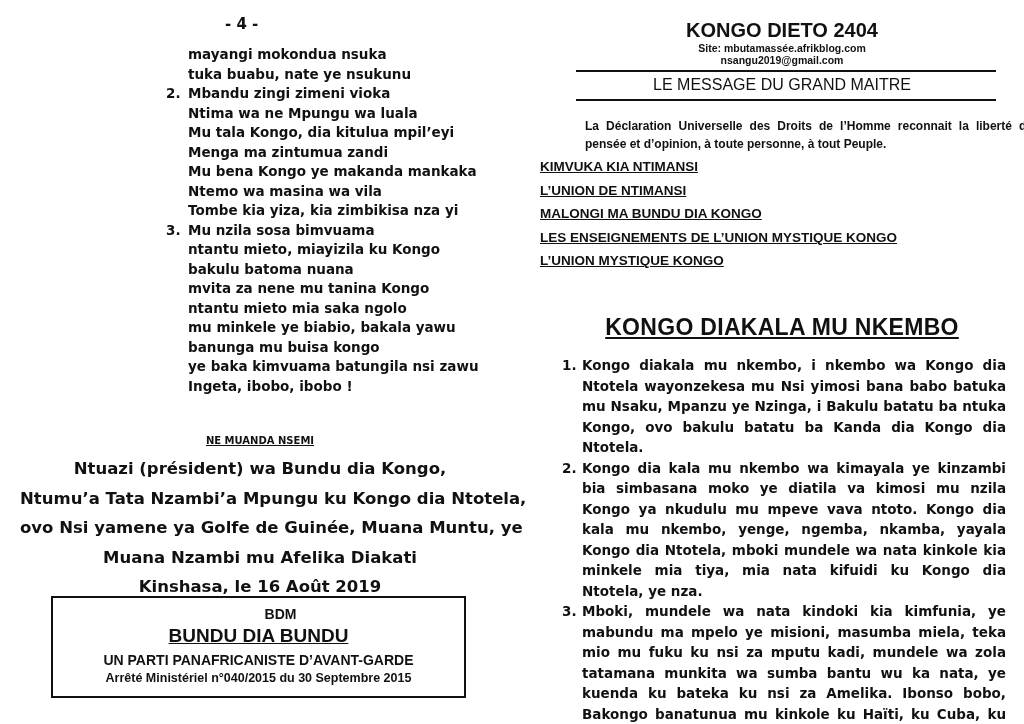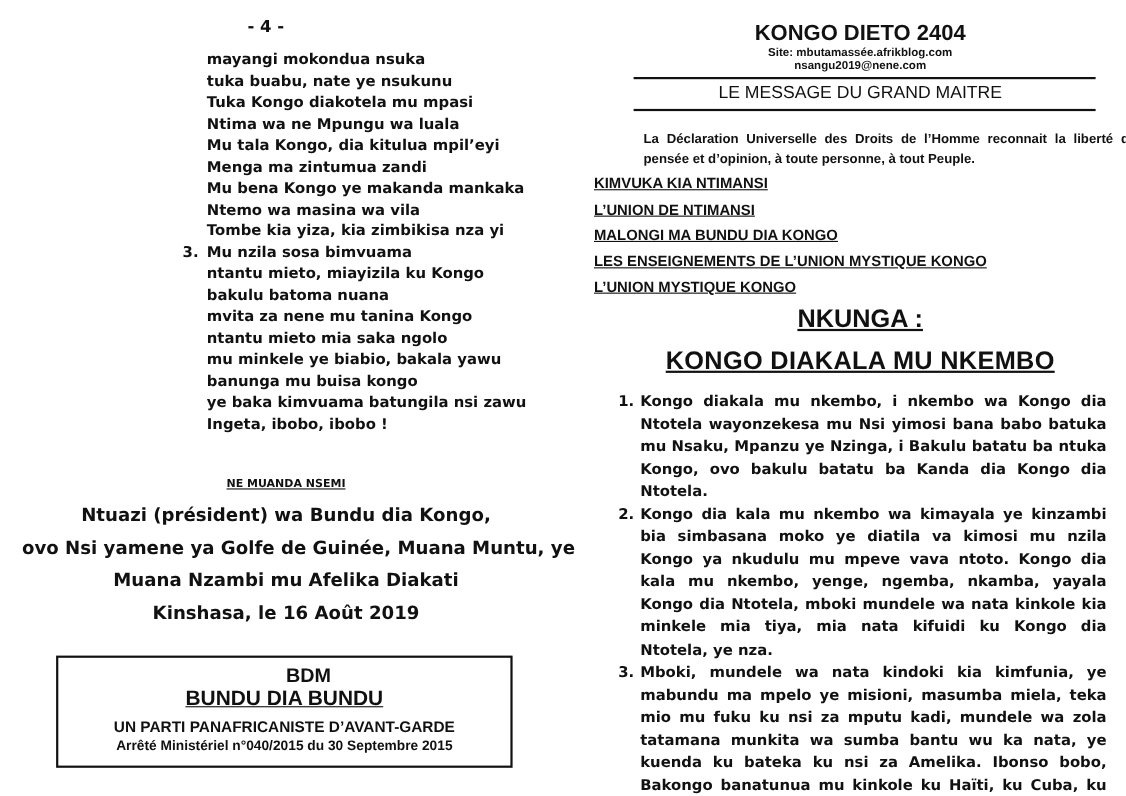--- a/index.html
+++ b/index.html
@@ -14,21 +14,21 @@
     .poem { position: absolute; top: 45px; left: 160px; font-size: 13.5px; font-weight: bold; line-height: 19.5px; }
     .poem .line { white-space: nowrap; padding-left: 28px; height: 19.5px; }
     .poem .line.num { padding-left: 6px; }
     .poem .line.num .n { display: inline-block; width: 22px; }
 
     .sign { position: absolute; top: 428px; left: 20px; width: 480px; text-align: center; font-weight: bold; }
     .sign .head { font-size: 10px; text-decoration: underline; line-height: 26px; }
     .sign .body { font-size: 16.5px; line-height: 29.5px; white-space: nowrap; }
 
     .box { position: absolute; top: 596px; left: 51px; width: 411px; height: 98px; border: 2.5px solid #111; text-align: center; font-weight: bold; }
-    .box .bdm { font-size: 18px; margin-top: 6px; line-height: 20px; margin-left: 44px; }
+    .box .bdm { font-size: 14px; margin-top: 6px; line-height: 20px; margin-left: 44px; }
     .box .bname { font-size: 19px; text-decoration: underline; line-height: 23px; }
     .box .parti { font-size: 14px; line-height: 20px; margin-top: 3px; white-space: nowrap; }
     .box .arr { font-size: 12.5px; line-height: 16px; white-space: nowrap; }
 
     .rtitle { position: absolute; top: 18px; left: 0; width: 484px; text-align: center; font-size: 20px; font-weight: bold; line-height: 24px; }
     .site { position: absolute; top: 42px; left: 0; width: 484px; text-align: center; font-size: 10.5px; font-weight: bold; line-height: 12px; }
     .rule1 { position: absolute; top: 70px; left: 36px; width: 420px; border-top: 2.5px solid #111; }
     .msg { position: absolute; top: 75px; left: 0; width: 484px; text-align: center; font-size: 16px; line-height: 20px; }
     .rule2 { position: absolute; top: 99px; left: 36px; width: 420px; border-top: 2.5px solid #111; }
     .decl { position: absolute; top: 117px; left: 22px; width: 448px; text-align: justify; font-size: 12px; font-weight: bold; line-height: 18px; margin-left: 23px; }
@@ -43,75 +43,75 @@
   </style>
 </head>
 <body>
 
 <div class="page left">
   <div class="pagenum sans">- 4 -</div>
 
   <div class="poem sans">
     <div class="line">mayangi mokondua nsuka</div>
     <div class="line">tuka buabu, nate ye nsukunu</div>
-    <div class="line">Tuka Kongo diakotela mu mpasi</div>
+    <div class="line num"><span class="n">2.</span><span>Mbandu zingi zimeni vioka</span></div>
     <div class="line">Ntima wa ne Mpungu wa luala</div>
     <div class="line">Mu tala Kongo, dia kitulua mpil’eyi</div>
     <div class="line">Menga ma zintumua zandi</div>
     <div class="line">Mu bena Kongo ye makanda mankaka</div>
     <div class="line">Ntemo wa masina wa vila</div>
     <div class="line">Tombe kia yiza, kia zimbikisa nza yi</div>
     <div class="line num"><span class="n">3.</span><span>Mu nzila sosa bimvuama</span></div>
     <div class="line">ntantu mieto, miayizila ku Kongo</div>
     <div class="line">bakulu batoma nuana</div>
     <div class="line">mvita za nene mu tanina Kongo</div>
     <div class="line">ntantu mieto mia saka ngolo</div>
     <div class="line">mu minkele ye biabio, bakala yawu</div>
     <div class="line">banunga mu buisa kongo</div>
     <div class="line">ye baka kimvuama batungila nsi zawu</div>
     <div class="line">Ingeta, ibobo, ibobo !</div>
   </div>
 
   <div class="sign sans">
     <div class="head">NE MUANDA NSEMI</div>
     <div class="body">Ntuazi (président) wa Bundu dia Kongo,</div>
+    <div class="body">Ntumu’a Tata Nzambi’a Mpungu ku Kongo dia Ntotela,</div>
     <div class="body">ovo Nsi yamene ya Golfe de Guinée, Muana Muntu, ye</div>
     <div class="body">Muana Nzambi mu Afelika Diakati</div>
     <div class="body">Kinshasa, le 16 Août 2019</div>
   </div>
 
   <div class="box arial">
     <div class="bdm">BDM</div>
     <div class="bname">BUNDU DIA  BUNDU</div>
     <div class="parti">UN PARTI  PANAFRICANISTE  D’AVANT-GARDE</div>
     <div class="arr">Arrêté  Ministériel n°040/2015 du 30 Septembre 2015</div>
   </div>
 </div>
 
 <div class="page right">
   <div class="rtitle arial">KONGO DIETO 2404</div>
   <div class="site arial">
     <div>Site: mbutamassée.afrikblog.com</div>
-    <div>nsangu2019@nene.com</div>
+    <div>nsangu2019@gmail.com</div>
   </div>
   <div class="rule1"></div>
   <div class="msg arial">LE MESSAGE  DU GRAND  MAITRE</div>
   <div class="rule2"></div>
 
   <div class="decl arial">La Déclaration Universelle des Droits de l’Homme reconnait la liberté de pensée et d’opinion, à toute personne, à tout Peuple.</div>
 
   <div class="heads arial">
     <div>KIMVUKA KIA NTIMANSI</div>
     <div>L’UNION DE NTIMANSI</div>
     <div>MALONGI  MA  BUNDU DIA  KONGO</div>
     <div>LES ENSEIGNEMENTS DE L’UNION MYSTIQUE KONGO</div>
     <div>L’UNION MYSTIQUE KONGO</div>
   </div>
 
-  <div class="nkunga arial">NKUNGA :</div>
   <div class="song arial">KONGO DIAKALA MU NKEMBO</div>
 
   <div class="verses sans">
     <div class="verse">
       <span class="vn">1.</span>
       <span class="vt">Kongo diakala mu nkembo, i nkembo wa Kongo dia Ntotela wayonzekesa mu Nsi yimosi bana babo batuka mu Nsaku, Mpanzu ye Nzinga, i Bakulu batatu ba ntuka Kongo, ovo bakulu batatu ba Kanda dia Kongo dia Ntotela.</span>
     </div>
     <div class="verse">
       <span class="vn">2.</span>
       <span class="vt">Kongo dia kala mu nkembo wa kimayala ye kinzambi bia simbasana moko ye diatila va kimosi mu nzila Kongo ya nkudulu mu mpeve vava ntoto. Kongo dia kala mu nkembo, yenge, ngemba, nkamba, yayala Kongo dia Ntotela, mboki mundele wa nata kinkole kia minkele mia tiya, mia nata kifuidi ku Kongo dia Ntotela, ye nza.</span>

